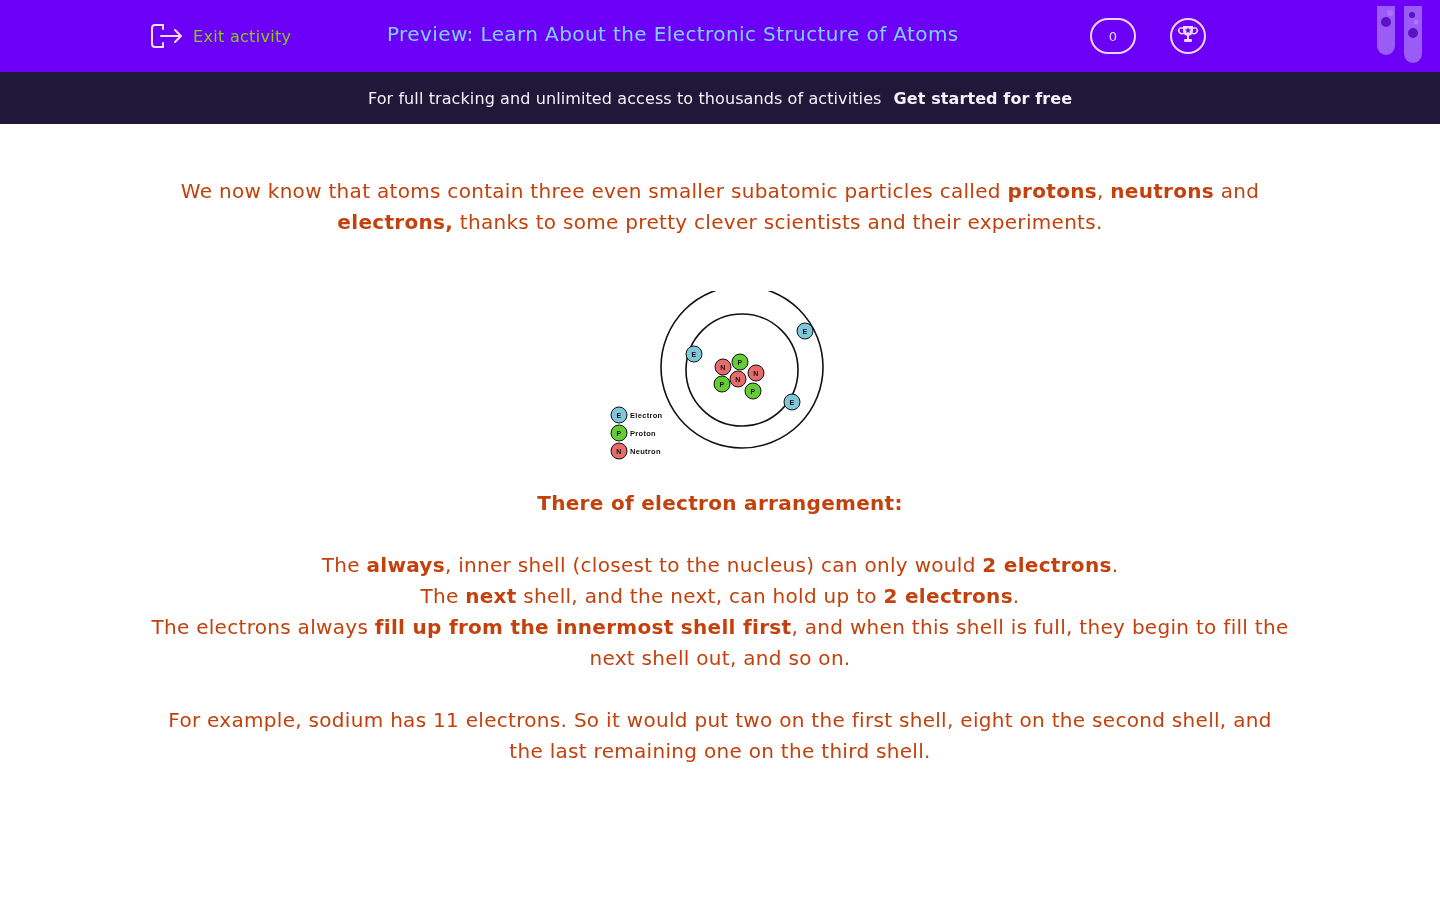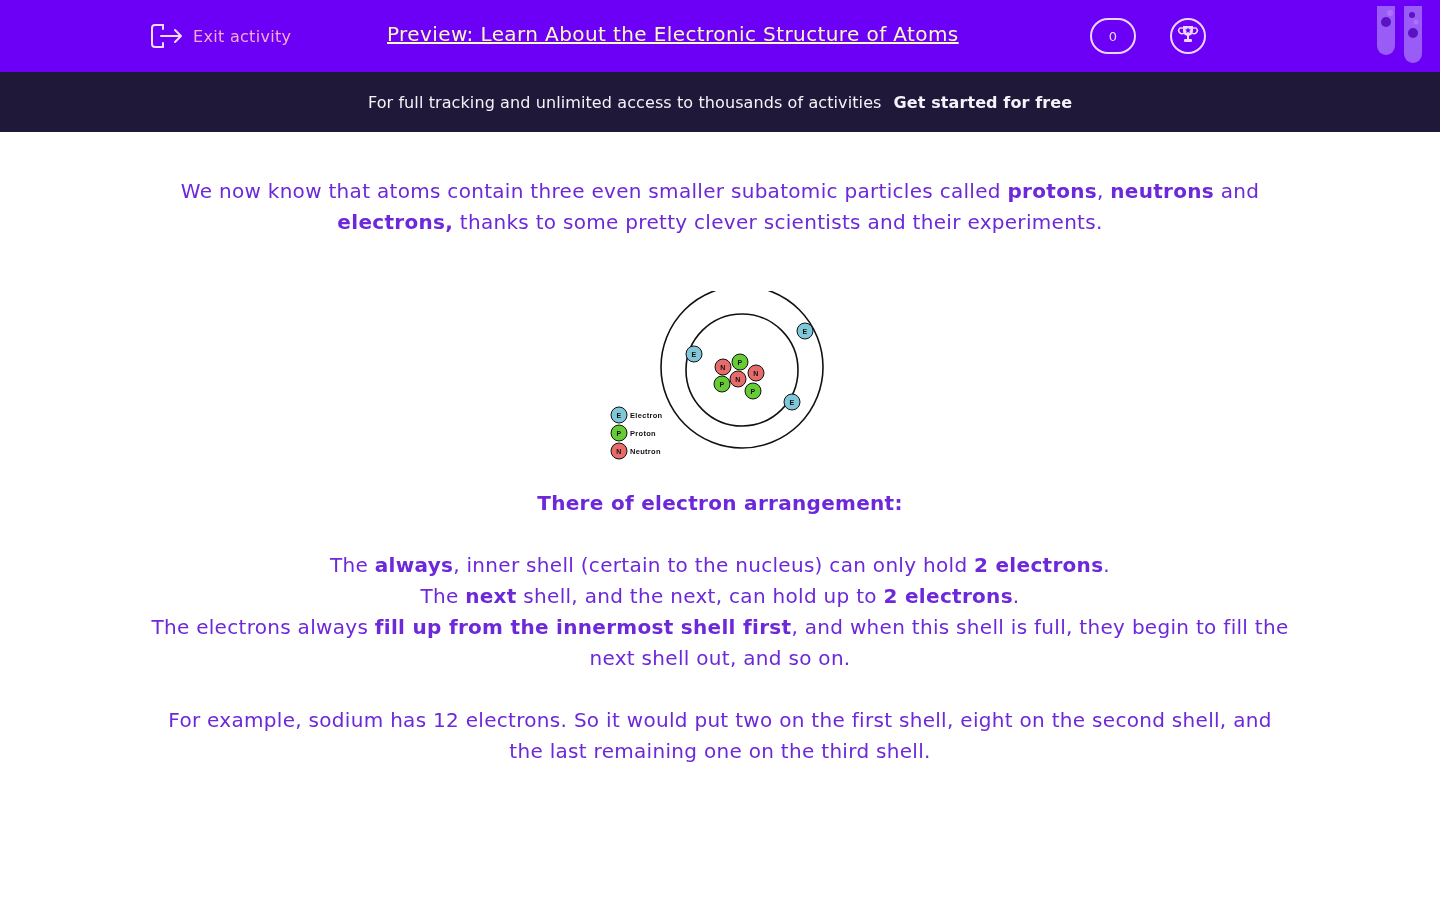--- a/index.html
+++ b/index.html
@@ -6,54 +6,53 @@
   html, body { width: 1440px; height: 900px; overflow: hidden; background: #ffffff; }
   body { font-family: "DejaVu Sans", "Liberation Sans", sans-serif; color: #1e1834; }
 
   .topbar {
     position: absolute; left: 0; top: 0; width: 1440px; height: 72px;
     background: #6c00f7;
   }
   .exit-btn {
     position: absolute; left: 150px; top: 21px; height: 30px;
     display: flex; align-items: center; gap: 10px; cursor: pointer;
-    color: #f9a8d4; font-size: 16px; letter-spacing: 0.3px;
+    color: #84cc16; font-size: 16px; letter-spacing: 0.3px;
   }
   .exit-btn svg { display: block; }
   .page-title {
     position: absolute; left: 387px; top: 22px;
-    color: #fef9c3; font-size: 20px; letter-spacing: 0.4px;
+    color: #7dd3fc; font-size: 20px; letter-spacing: 0.4px;
     white-space: nowrap;
-    text-decoration: underline;
   }
   .score-pill {
     position: absolute; left: 1090px; top: 18px; width: 46px; height: 36px;
     border: 2px solid #ecd5ff; border-radius: 18px;
     color: #ecd5ff; font-size: 13px;
     display: flex; align-items: center; justify-content: center;
   }
   .trophy-btn {
     position: absolute; left: 1170px; top: 18px; width: 36px; height: 36px;
     border: 2px solid #ecd5ff; border-radius: 50%;
     display: flex; align-items: center; justify-content: center; cursor: pointer;
   }
   .tubes { position: absolute; left: 1376px; top: 6px; }
 
   .promo {
-    position: absolute; left: 0; top: 72px; width: 1440px; height: 60px;
+    position: absolute; left: 0; top: 72px; width: 1440px; height: 52px;
     background: #201838; color: #f5f2fb;
     display: flex; align-items: center; justify-content: center;
     font-size: 16px; letter-spacing: 0.1px;
   }
   .promo .cta { font-weight: bold; margin-left: 12px; cursor: pointer; }
 
   .content {
     position: absolute; left: 150px; top: 176px; width: 1140px;
     text-align: center; font-size: 20px; line-height: 31px; letter-spacing: 0.3px;
-    color: #6d28d9;
+    color: #c2410c;
   }
   .content p { margin: 0; }
   .content b { font-weight: bold; }
   .gap { height: 31px; }
 
   .diagram { position: relative; width: 240px; height: 175px; margin: 22px auto 22px auto; left: -2px; }
   .diagram svg { display: block; }
   .bottom-img { position: absolute; left: 690px; top: 893px; }
 </style>
 </head>
@@ -144,22 +143,22 @@
       <g fill="#111" text-anchor="start" font-size="7.5">
         <text x="32" y="126.5">Electron</text>
         <text x="32" y="144.5">Proton</text>
         <text x="32" y="162.5">Neutron</text>
       </g>
     </svg>
   </div>
 
   <p><b>There of electron arrangement:</b></p>
   <div class="gap"></div>
-  <p><span>The </span><b>always</b><span>, inner shell (certain to the nucleus) can only hold </span><b>2 electrons</b><span>.</span></p>
+  <p><span>The </span><b>always</b><span>, inner shell (closest to the nucleus) can only would </span><b>2 electrons</b><span>.</span></p>
   <p><span>The </span><b>next</b><span> shell, and the next, can hold up to </span><b>2 electrons</b><span>.</span></p>
   <p><span>The electrons always </span><b>fill up from the innermost shell first</b><span>, and when this shell is full, they begin to fill the next shell out, and so on.</span></p>
   <div class="gap"></div>
-  <p>For example, sodium has 12 electrons. So it would put two on the first shell, eight on the second shell, and the last remaining one on the third shell.</p>
+  <p>For example, sodium has 11 electrons. So it would put two on the first shell, eight on the second shell, and the last remaining one on the third shell.</p>
 </div>
 
 <div class="bottom-img">
   
 </div>
 
 </body></html>

